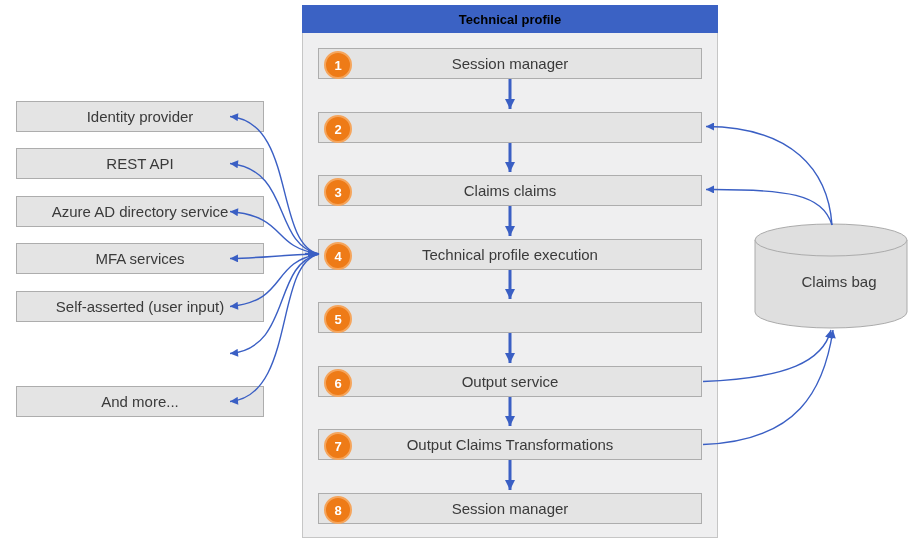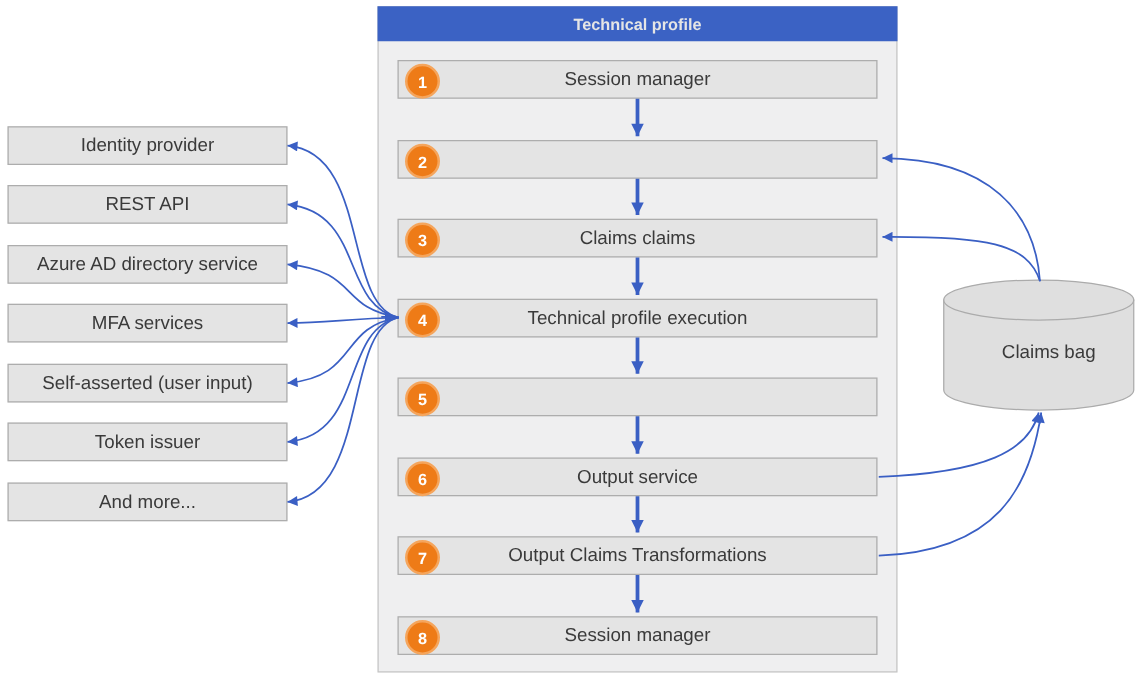--- a/index.html
+++ b/index.html
@@ -13,41 +13,41 @@
   .panel{
     position:absolute;left:302px;top:5px;width:414px;height:531px;
     background:var(--panel-fill,#efeff0);
     border:1px solid var(--panel-border,#c6c6c6);
     z-index:1;
   }
   .panel-header{
     position:absolute;left:-1px;top:-1px;width:416px;height:28px;
     background:var(--header-blue,#3b62c4);
     display:flex;align-items:center;justify-content:center;
-    color:#e5e5e5;font-size:13px;font-weight:bold;
+    color:#000000;font-size:13px;font-weight:bold;
   }
   .step{
     position:absolute;left:15px;width:384px;height:31px;
     background:var(--box-fill,#e4e4e4);
     border:1px solid var(--box-border,#adadad);
     display:flex;align-items:center;justify-content:center;
     font-size:15px;box-sizing:border-box;
   }
   .badge{
     position:absolute;left:5px;top:2px;width:24px;height:24px;
     border-radius:50%;
     background:var(--badge-orange,#ee7b17);
     border:2px solid var(--badge-ring,#f5a55c);
     box-sizing:content-box;
     display:flex;align-items:center;justify-content:center;
     color:#ffffff;font-size:13px;font-weight:bold;
   }
   
   .src{
-    position:absolute;left:6px;width:224px;height:31px;
+    position:absolute;left:16px;width:248px;height:31px;
     background:var(--box-fill,#e4e4e4);
     border:1px solid var(--box-border,#adadad);
     display:flex;align-items:center;justify-content:center;
     font-size:15px;box-sizing:border-box;z-index:1;
   }
   
   .bag-label{
     position:absolute;left:755px;top:273px;width:168px;
     text-align:center;font-size:15px;z-index:3;
   }
@@ -70,23 +70,20 @@
     <span>REST API</span>
   </div>
   <div class="src" style="top:196px">
     <span>Azure AD directory service</span>
   </div>
   <div class="src" style="top:243px">
     <span>MFA services</span>
   </div>
   <div class="src" style="top:291px">
     <span>Self-asserted (user input)</span>
-  </div>
-  <div class="src" style="top:338px">
-    <span>Token issuer</span>
   </div>
   <div class="src" style="top:386px">
     <span>And more...</span>
   </div>
 
   <div class="panel">
     <div class="panel-header">
       <span>Technical profile</span>
     </div>
 

